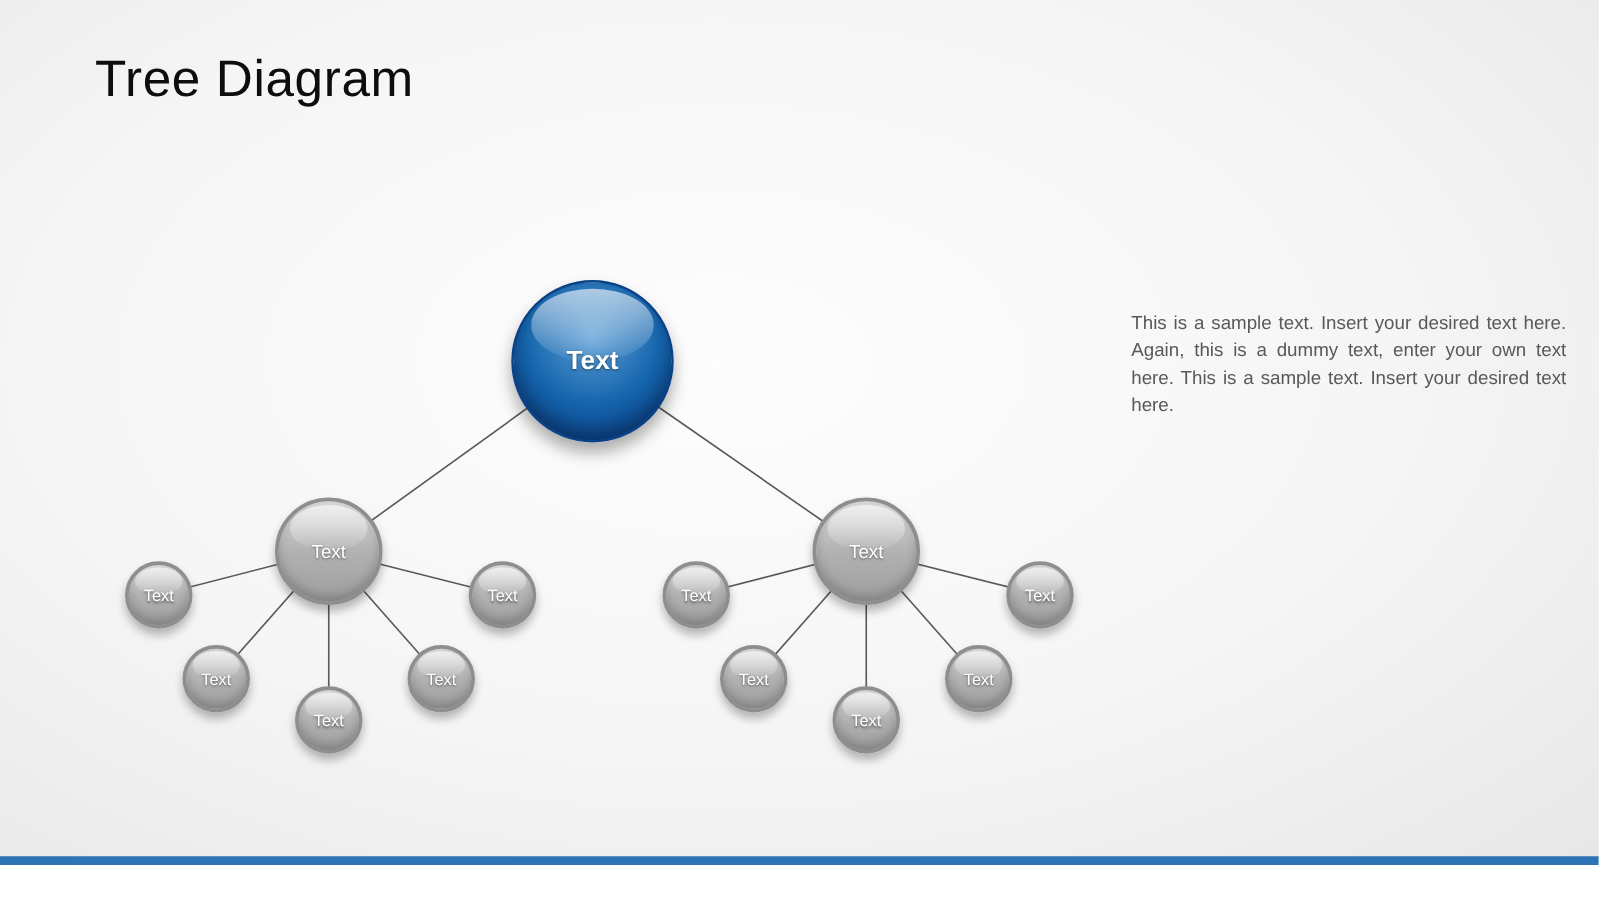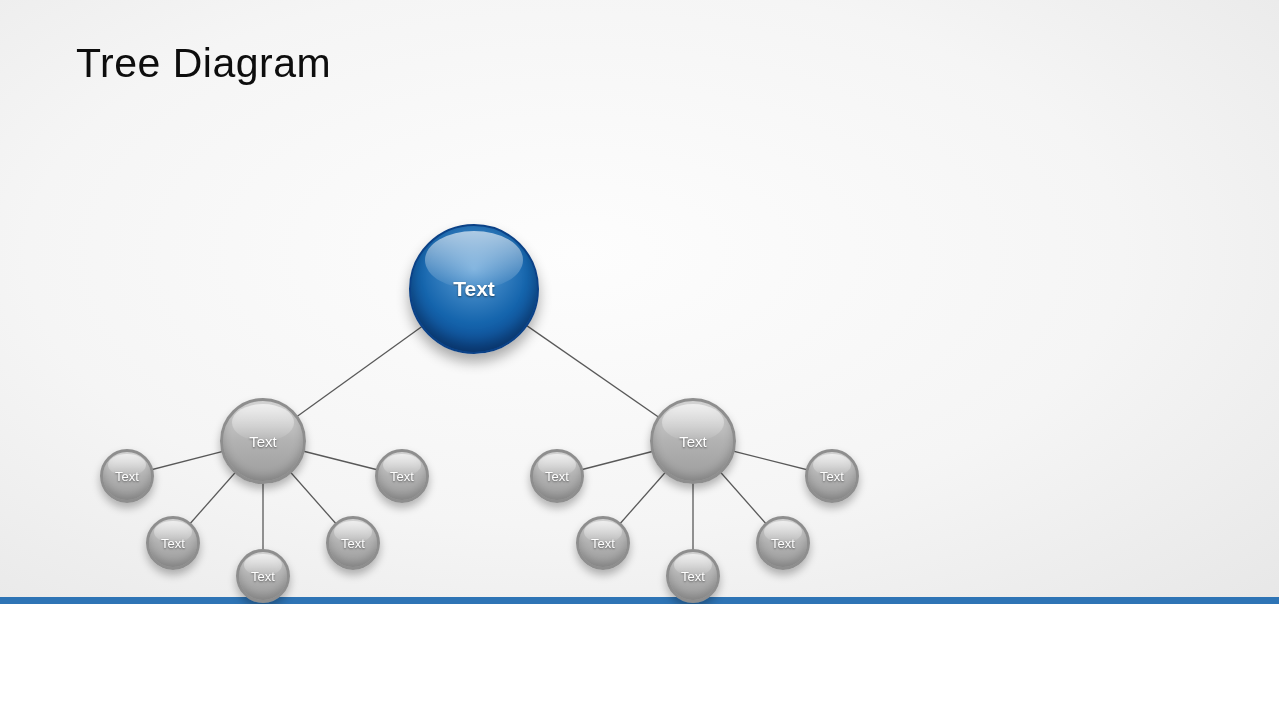--- a/index.html
+++ b/index.html
@@ -8,21 +8,21 @@
   }
   body {
     width: 1279px;
     height: 720px;
     overflow: hidden;
     font-family: "Liberation Sans", sans-serif;
   }
   .slide {
     position: relative;
     width: 1279px;
-    height: 604px;
+    height: 692px;
     background: radial-gradient(ellipse at 45% 42%, #fdfdfd 0%, #f5f5f5 55%, #e7e7e7 100%);
     overflow: hidden;
   }
   .slide-title {
     position: absolute;
     left: 76px;
     top: 40px;
     margin: 0;
     font-size: 41px;
     font-weight: 400;
@@ -162,16 +162,17 @@
   <div class="node gray leaf" style="left:666px; top:549px;">
     <span class="node-label">Text</span>
   </div>
   <div class="node gray leaf" style="left:756px; top:516px;">
     <span class="node-label">Text</span>
   </div>
   <div class="node gray leaf" style="left:805px; top:449px;">
     <span class="node-label">Text</span>
   </div>
 
+  <p class="description">This is a sample text. Insert your desired text here. Again, this is a dummy text, enter your own text here. This is a sample text. Insert your desired text here.</p>
 
   <div class="bottom-bar"></div>
 
 </div>
 
 </body></html>

